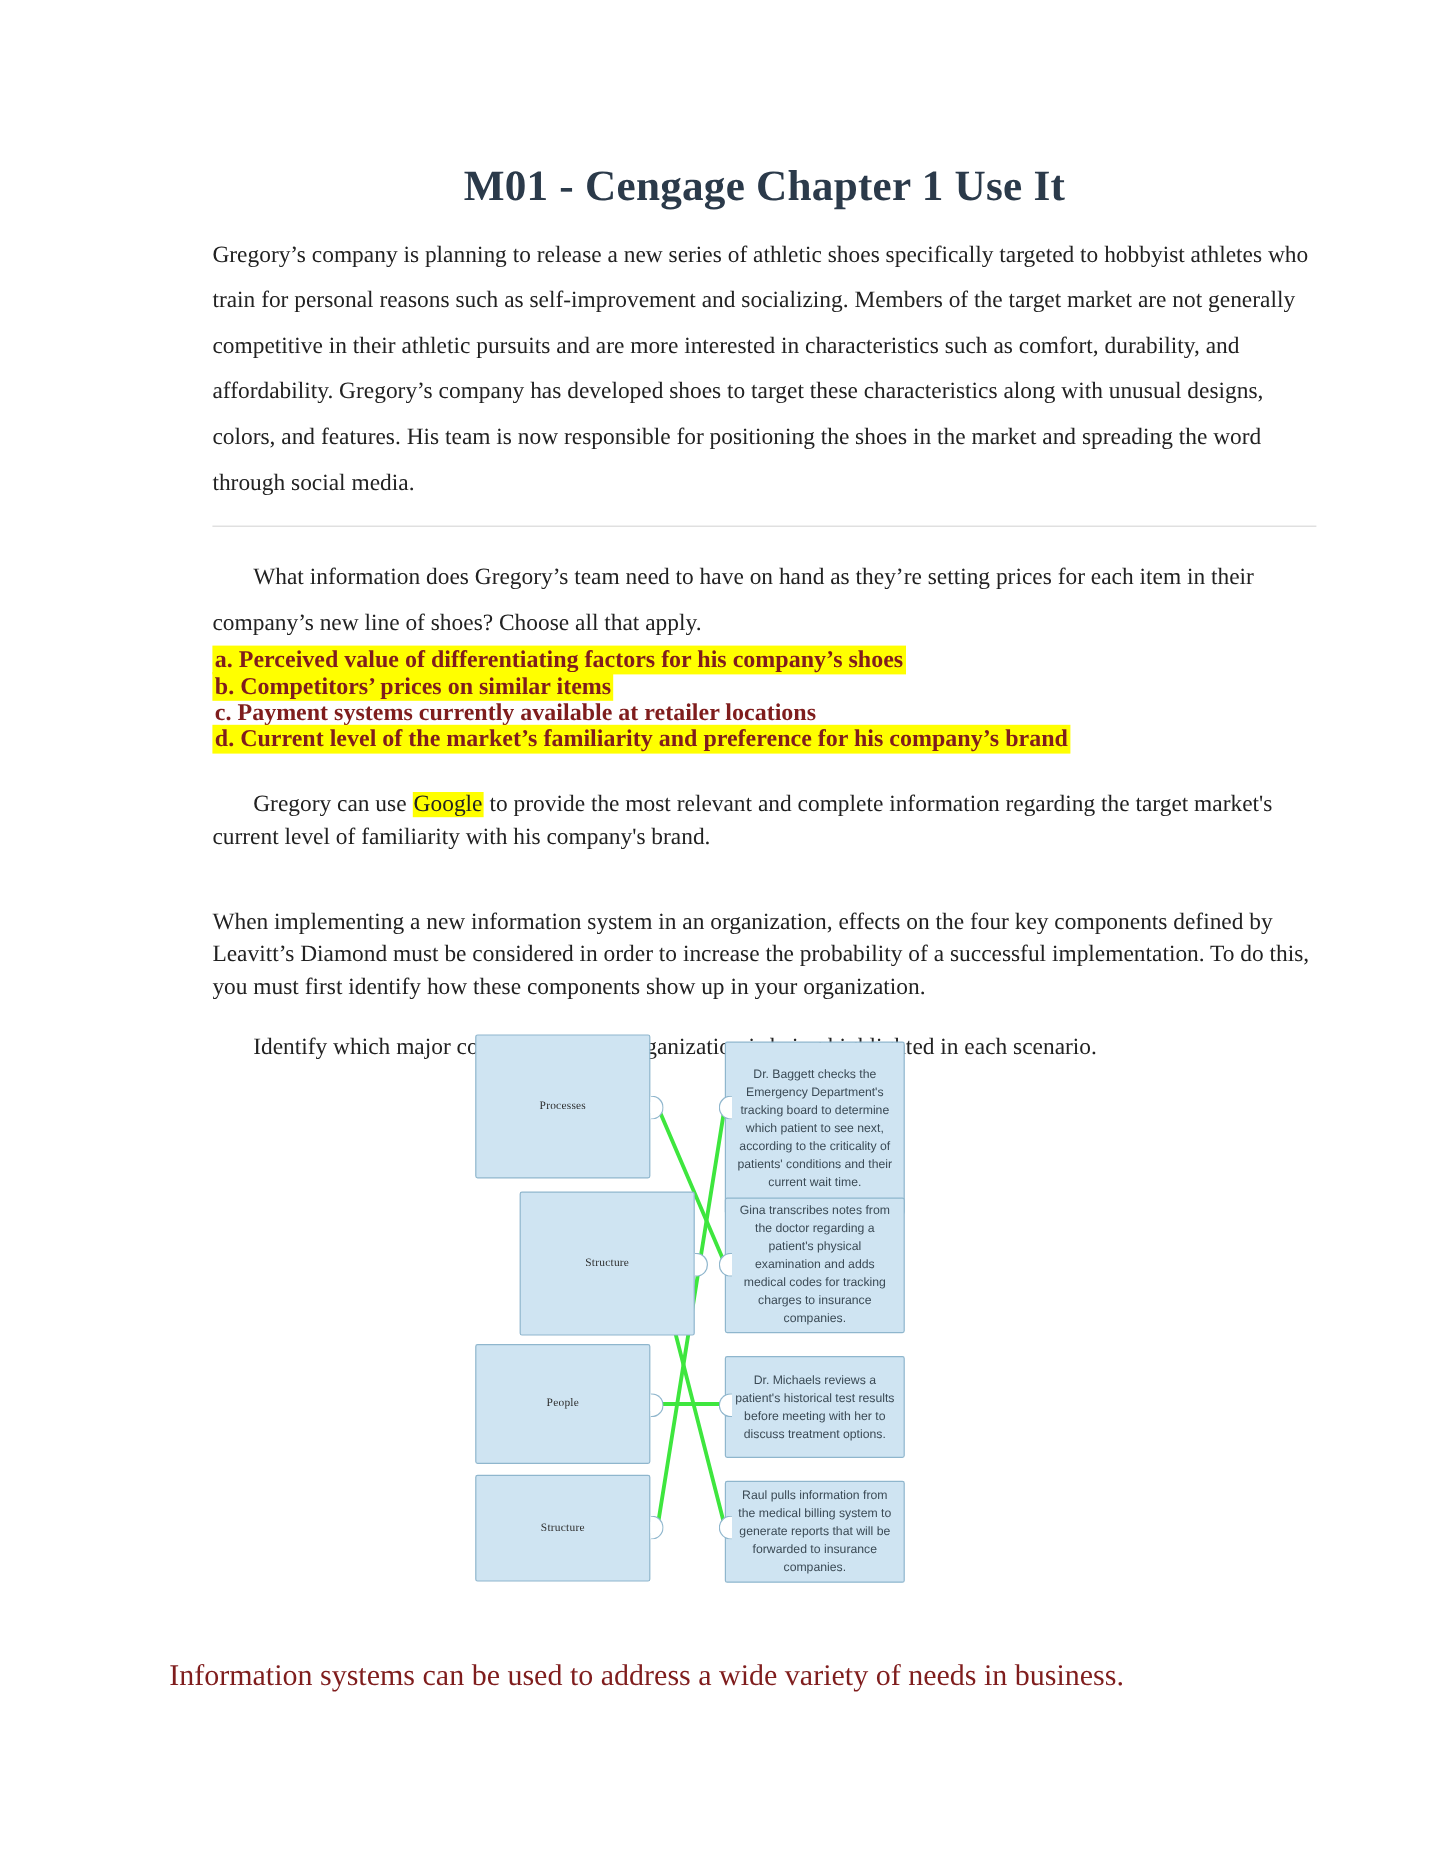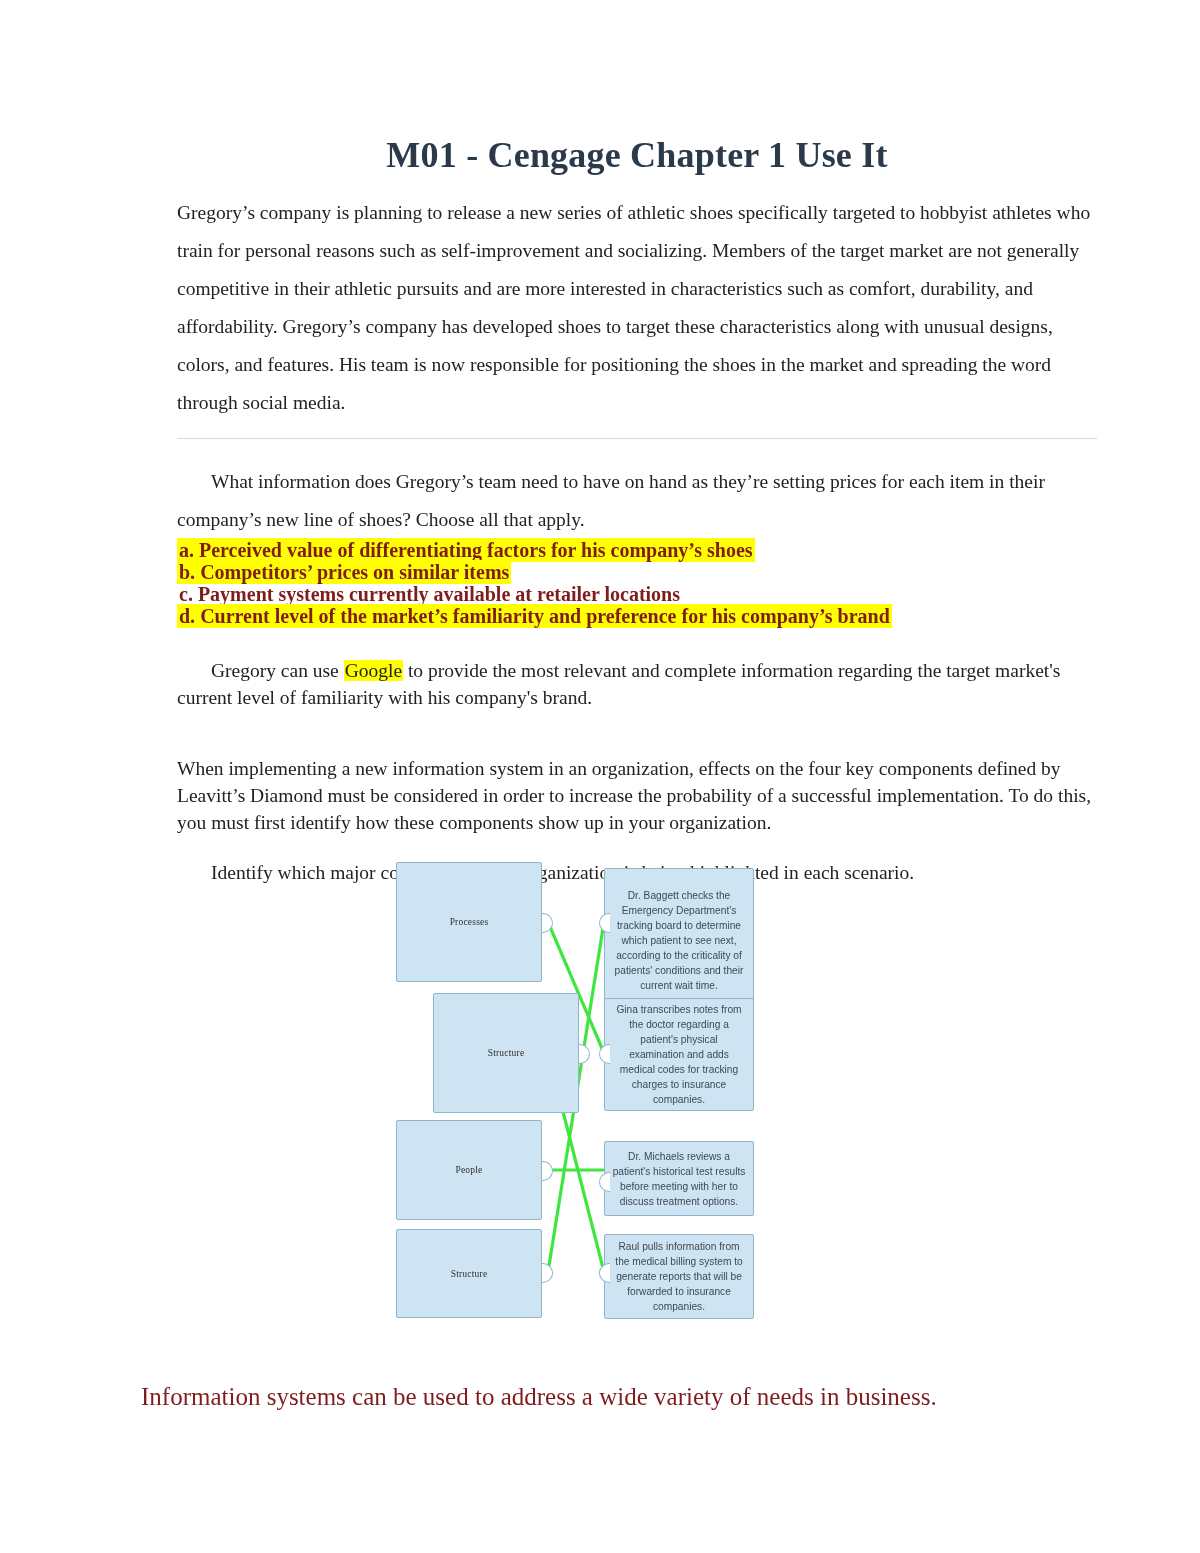--- a/index.html
+++ b/index.html
@@ -260,21 +260,21 @@
     <div class="dg-box dg-right" style="top:6px;height:144px;">
       <span class="dg-label">Dr. Baggett checks the Emergency Department's tracking board to determine which patient to see next, according to the criticality of patients' conditions and their current wait time.</span>
       <span class="notch left-side" style="left:-6px;top:44px;"></span>
     </div>
 
     <div class="dg-box dg-right" style="top:136px;height:113px;">
       <span class="dg-label">Gina transcribes notes from the doctor regarding a patient's physical examination and adds medical codes for tracking charges to insurance companies.</span>
       <span class="notch left-side" style="left:-6px;top:45px;"></span>
     </div>
 
-    <div class="dg-box dg-right" style="top:279px;height:75px;">
+    <div class="dg-box dg-right" style="top:268px;height:85px;">
       <span class="dg-label">Dr. Michaels reviews a patient's historical test results before meeting with her to discuss treatment options.</span>
       <span class="notch left-side" style="left:-6px;top:30px;"></span>
     </div>
 
     <div class="dg-box dg-right" style="top:372px;height:85px;">
       <span class="dg-label">Raul pulls information from the medical billing system to generate reports that will be forwarded to insurance companies.</span>
       <span class="notch left-side" style="left:-6px;top:28px;"></span>
     </div>
   </div>
 

